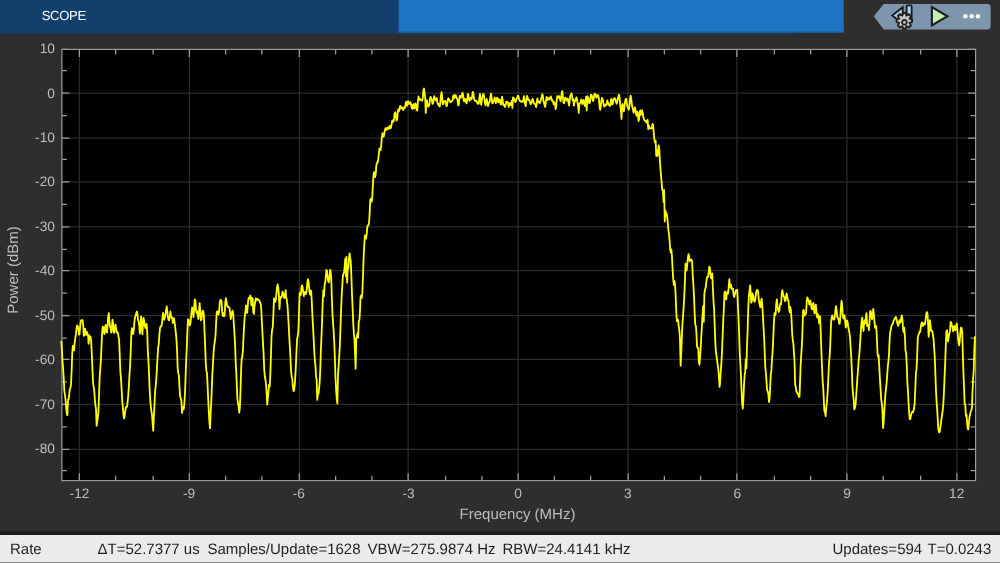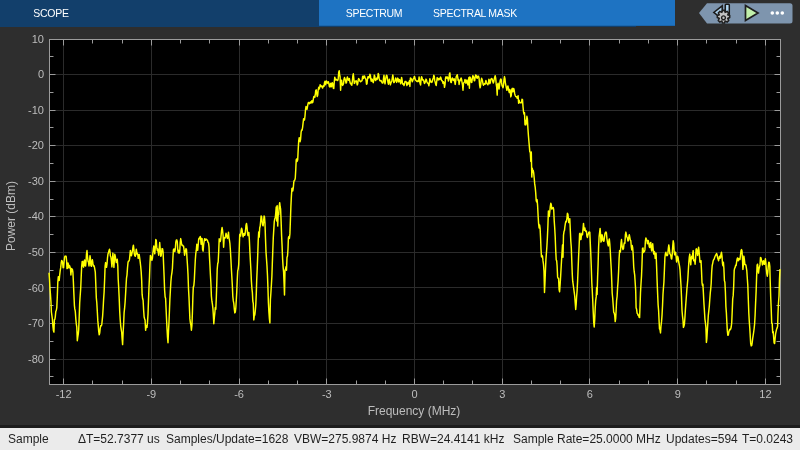--- a/index.html
+++ b/index.html
@@ -9,22 +9,20 @@
   letter-spacing:-0.3px; text-align:center; transform:translateX(-50%); white-space:nowrap; }
 #darkstrip { position:absolute; left:0; top:425px; width:800px; height:3px; background:#1c1c1c; }
 #status { position:absolute; left:0; top:428px; width:800px; height:22px; background:#ebebeb;
   font-size:12px; color:#1f1f1f; }
 #status span { position:absolute; top:4px; white-space:nowrap; }
 </style></head>
 <body>
 <div id="toolbar">
   <div id="seltabs"></div>
   <div class="tab" style="left:51px">SCOPE</div>
-  <div class="tab" style="left:374px">SPECTRUM</div>
-  <div class="tab" style="left:475px">SPECTRAL MASK</div>
   <svg width="110" height="27" style="position:absolute;left:690px;top:0" viewBox="0 0 110 27">
     <path d="M 9 13 L 17 3.2 L 100 3.2 Q 102.5 3.2 102.5 5.7 L 102.5 21 Q 102.5 23.5 100 23.5 L 17 23.5 Z" fill="#7e95ae"></path>
     <g>
       <path d="M 32.2 5.8 L 32.2 19 L 23.8 12.4 Z" fill="#aed4f0" stroke="#1a1a1a" stroke-width="1.5"></path>
       <rect x="35.3" y="4.3" width="4" height="13.5" rx="0.8" fill="#aed4f0" stroke="#1a1a1a" stroke-width="1.5"></rect>
       <g transform="translate(33.5,16.8)">
         <path d="M -0.9 -6.6 L 0.9 -6.6 L 1.5 -4.9 L 3.3 -5.7 L 4.6 -4.4 L 3.8 -2.6 L 5.5 -2 L 5.5 -0.2 L 3.8 0.6 L 4.6 2.4 L 3.3 3.7 L 1.5 2.9 L 0.9 4.6 L -0.9 4.6 L -1.5 2.9 L -3.3 3.7 L -4.6 2.4 L -3.8 0.6 L -5.5 -0.2 L -5.5 -2 L -3.8 -2.6 L -4.6 -4.4 L -3.3 -5.7 L -1.5 -4.9 Z" transform="translate(0,1) scale(1.12)" fill="#c4c4c4" stroke="#1f1f1f" stroke-width="1.4"></path>
         <circle cx="0" cy="0" r="1.9" fill="none" stroke="#1f1f1f" stroke-width="1.4" transform="translate(0,1)"></circle>
       </g>
     </g>
@@ -170,20 +168,19 @@
       <text x="44" y="255.9" text-anchor="end">-50</text>
       <text x="44" y="291.5" text-anchor="end">-60</text>
       <text x="44" y="327.0" text-anchor="end">-70</text>
       <text x="44" y="362.6" text-anchor="end">-80</text>
     </g>
   <text x="414" y="415" fill="#bdbdbd" font-size="12px" text-anchor="middle">Frequency (MHz)</text>
   <text x="14.5" y="216" fill="#bdbdbd" font-size="12px" text-anchor="middle" transform="rotate(-90 14.5 216)">Power (dBm)</text>
 </svg>
 <div id="darkstrip"></div>
 <div id="status">
-  <span style="left:8px">Sample</span>
+  <span style="left:8px">Rate</span>
   <span style="left:78px">ΔT=52.7377 us</span>
   <span style="left:166px">Samples/Update=1628</span>
   <span style="left:294px">VBW=275.9874 Hz</span>
   <span style="left:402px">RBW=24.4141 kHz</span>
-  <span style="left:513px">Sample Rate=25.0000 MHz</span>
   <span style="left:666px">Updates=594</span>
   <span style="left:742px">T=0.0243</span>
 </div>
 </body></html>

